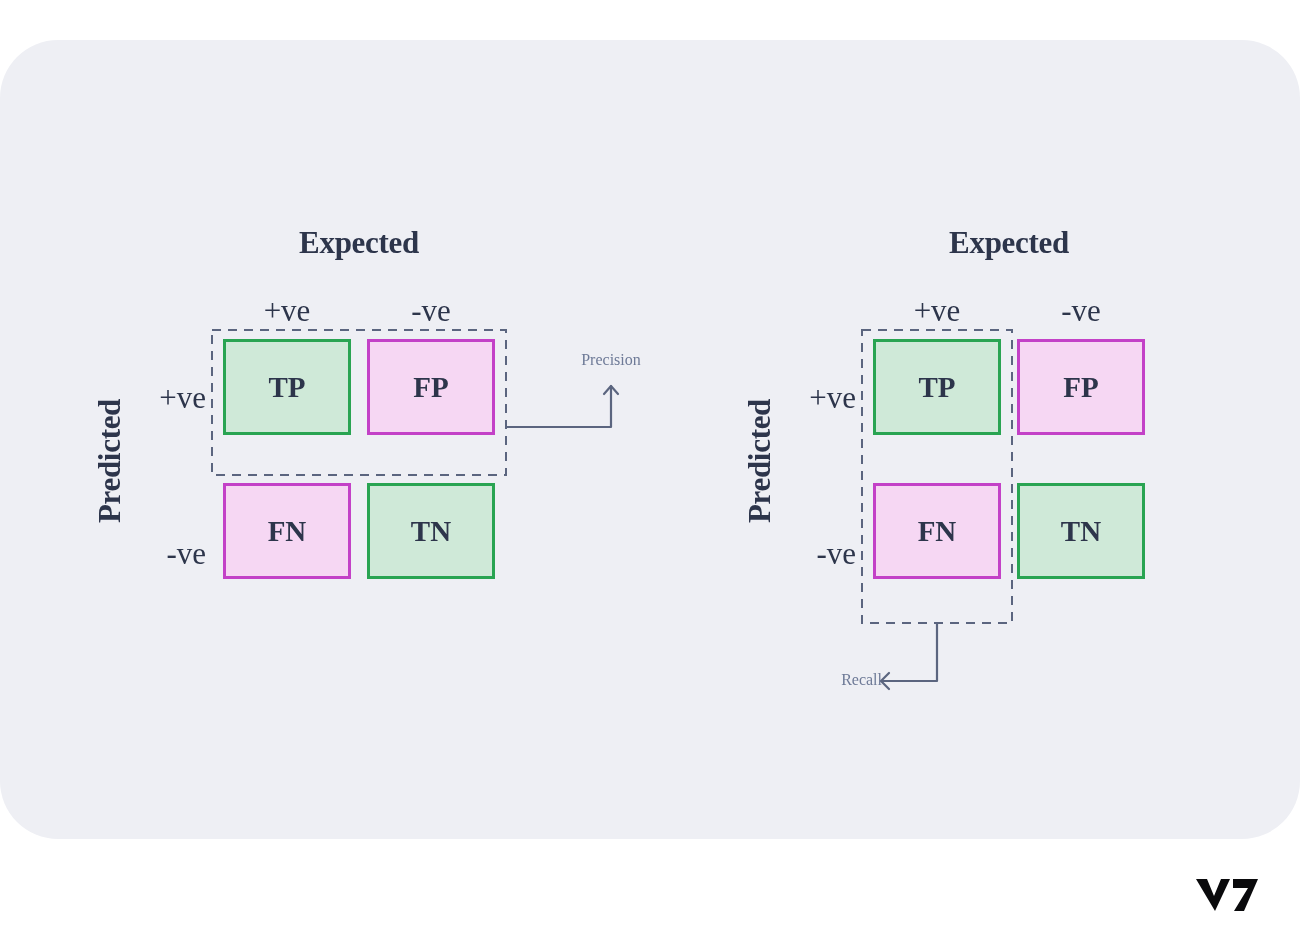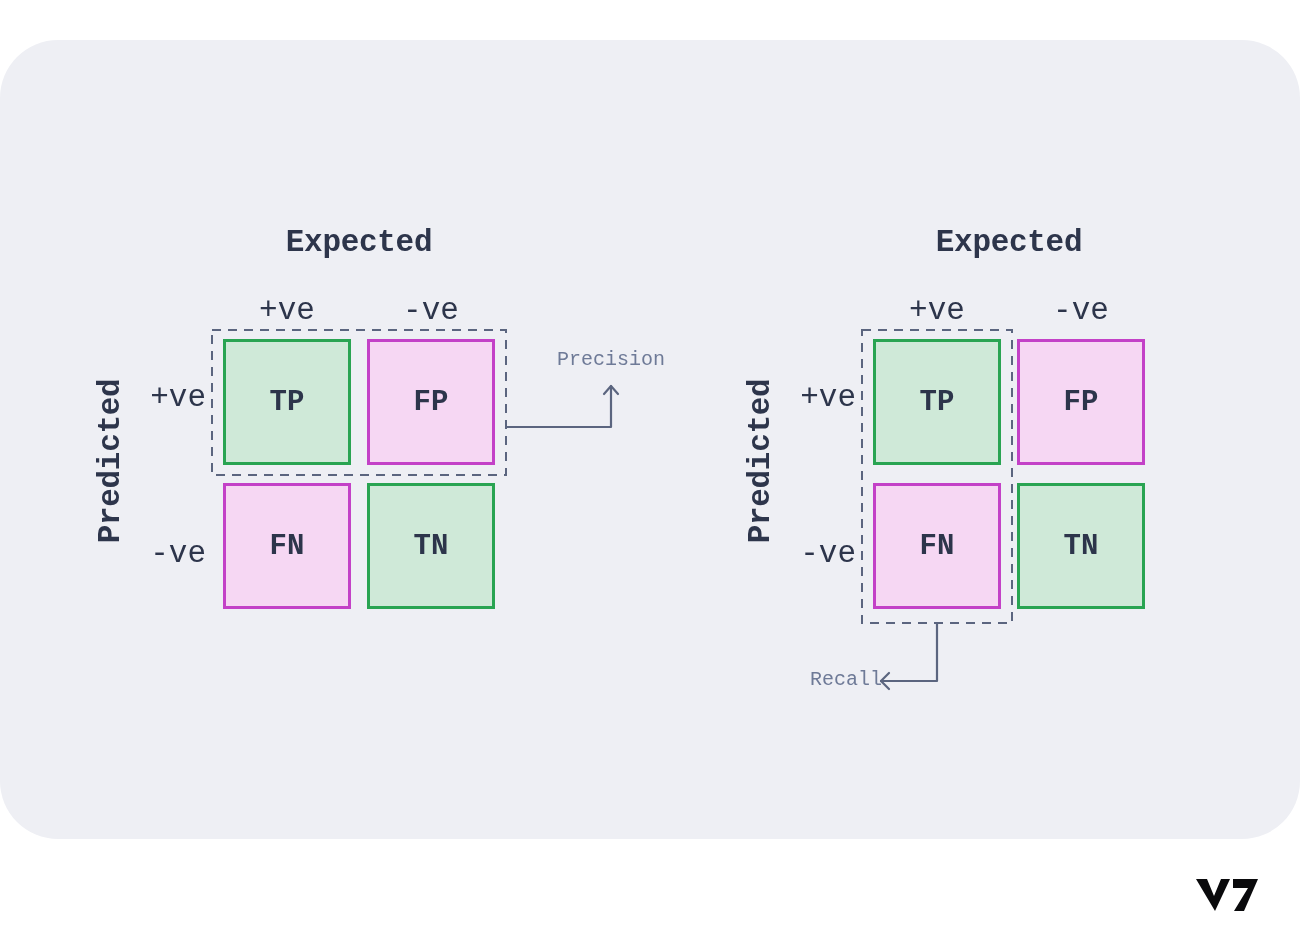--- a/index.html
+++ b/index.html
@@ -8,21 +8,21 @@
     --slate-line:#5b657f;
     --green-border:#29a452;
     --green-fill:#cfe9d8;
     --pink-border:#c341c7;
     --pink-fill:#f6d7f3;
     --panel:#eeeff4;
   }
   html,body{margin:0;padding:0;background:#ffffff;}
   .page{
     position:relative;width:1300px;height:952px;background:#ffffff;overflow:hidden;
-    font-family:Liberation Mono, monospace;color:var(--dark);
+    font-family:Liberation Serif, serif;color:var(--dark);
   }
   .panel{
     position:absolute;left:0;top:40px;width:1300px;height:799px;
     background:var(--panel);border-radius:58px;
   }
   .diagram{position:absolute;top:0;width:650px;height:952px;}
   .axis-title{
     position:absolute;width:300px;text-align:center;
     font-size:31px;font-weight:600;letter-spacing:-0.3px;line-height:38px;color:var(--dark);
   }
@@ -30,28 +30,28 @@
     position:absolute;white-space:nowrap;
     transform:translate(-50%,-50%) rotate(-90deg);
     font-size:31px;font-weight:600;letter-spacing:-0.3px;color:var(--dark);
   }
   .tick-label{
     position:absolute;font-size:31px;font-weight:500;line-height:30px;color:var(--dark);
   }
   .col-label{width:100px;text-align:center;}
   .row-label{width:86px;text-align:right;}
   .cell{
-    position:absolute;width:128px;height:126px;box-sizing:border-box;
+    position:absolute;width:128px;height:96px;box-sizing:border-box;
     display:flex;align-items:center;justify-content:center;
     font-size:29px;font-weight:600;color:var(--dark);
   }
   .cell.green{background:var(--green-fill);border:3px solid var(--green-border);}
   .cell.pink{background:var(--pink-fill);border:3px solid var(--pink-border);}
   .metric-label{
-    position:absolute;font-size:20px;font-weight:400;line-height:26px;color:var(--slate-text);
+    position:absolute;font-size:16px;font-weight:400;line-height:26px;color:var(--slate-text);
   }
   .overlay{position:absolute;pointer-events:none;}
   .logo{position:absolute;left:1196px;top:875px;width:62px;height:38px;}
 </style>
 </head>
 <body>
 
 <div class="page">
 
   <div class="panel"></div>

